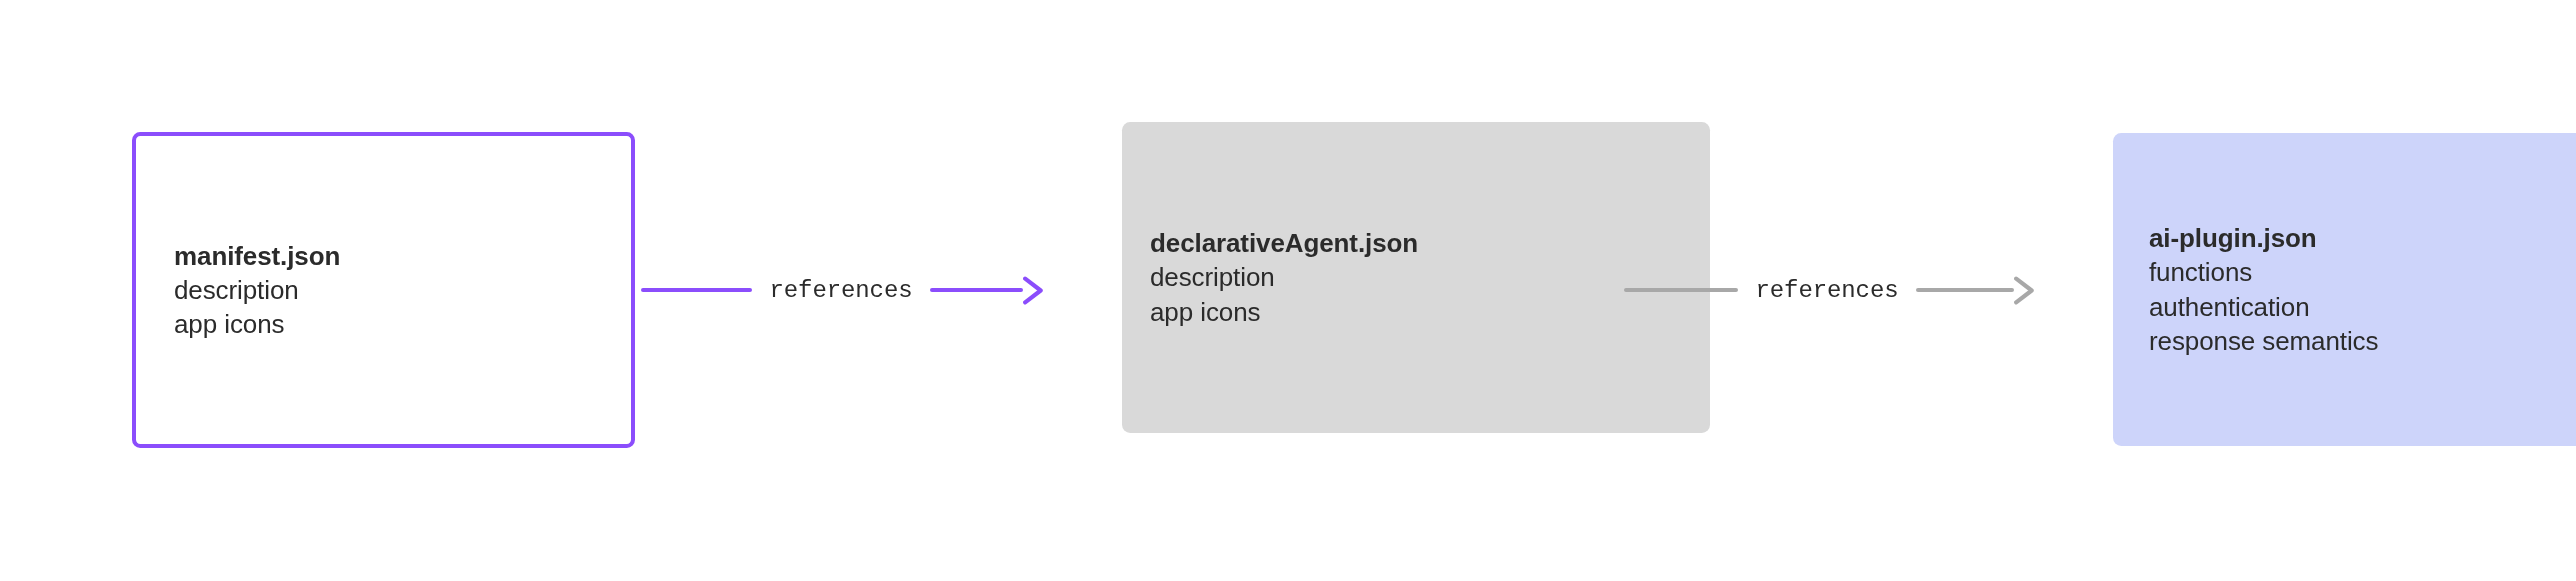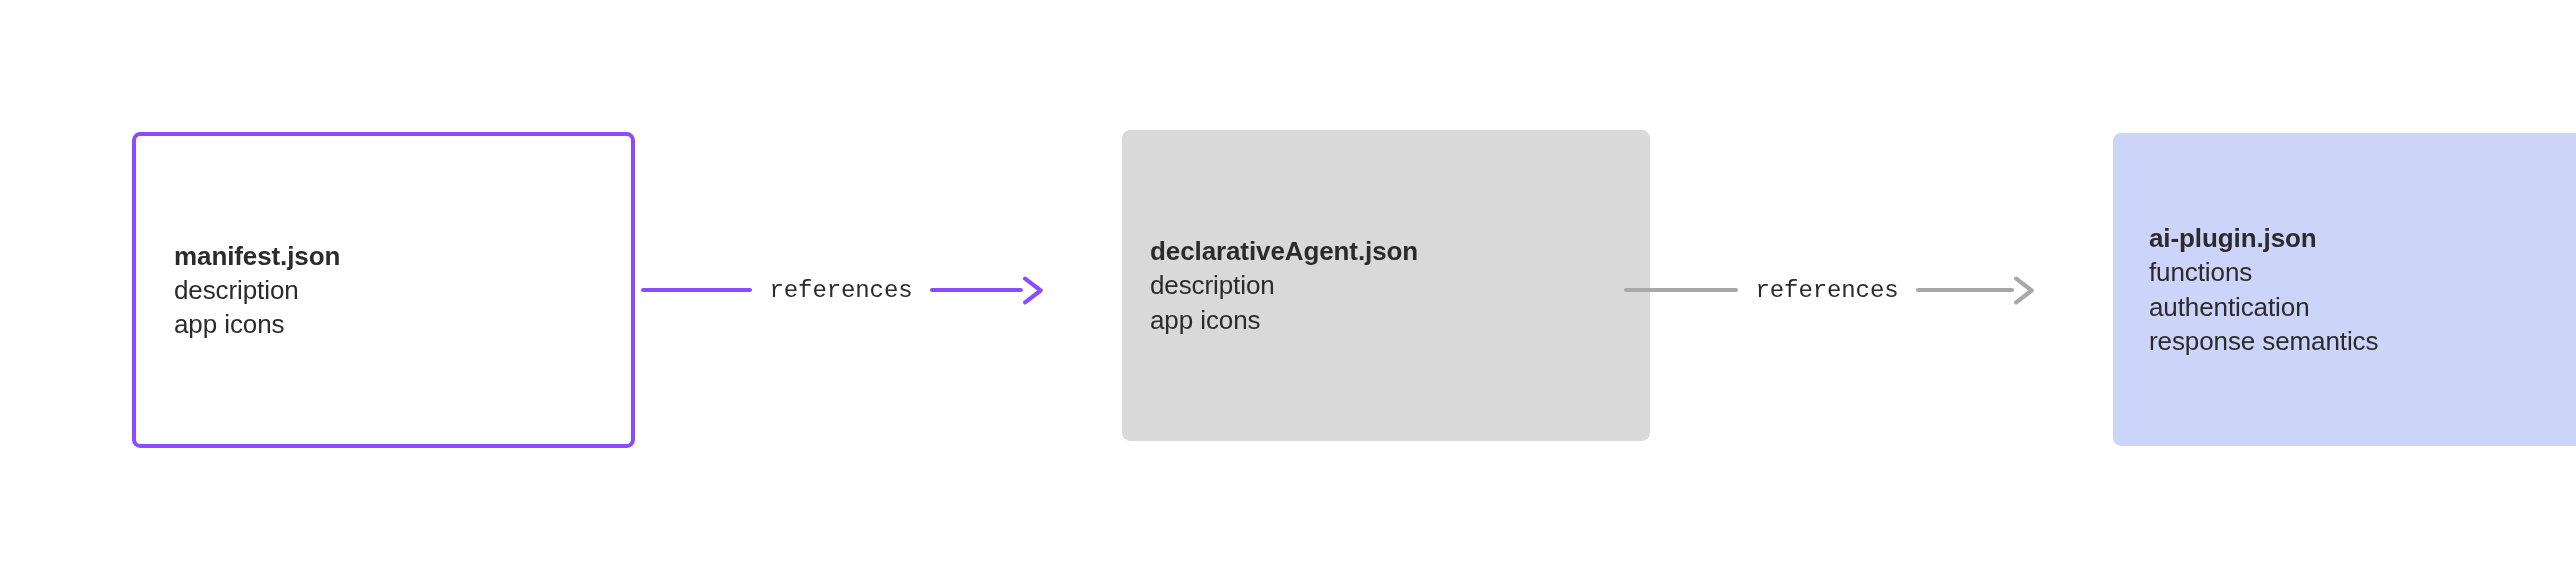--- a/index.html
+++ b/index.html
@@ -57,22 +57,22 @@
     height: 316px;
     background: #ffffff;
     border: 4.6px solid #8B4DFC;
     color: #2b2b2b;
     padding-left: 38px;
   }
 
   
   #node-declarative-agent {
     left: 1122px;
-    top: 130px;
-    width: 528px;
+    top: 122px;
+    width: 588px;
     height: 311px;
     background: #D9D9D9;
     color: #2b2b2b;
     padding-left: 28px;
   }
 
   
   #node-ai-plugin {
     left: 2113px;
     top: 133px;

